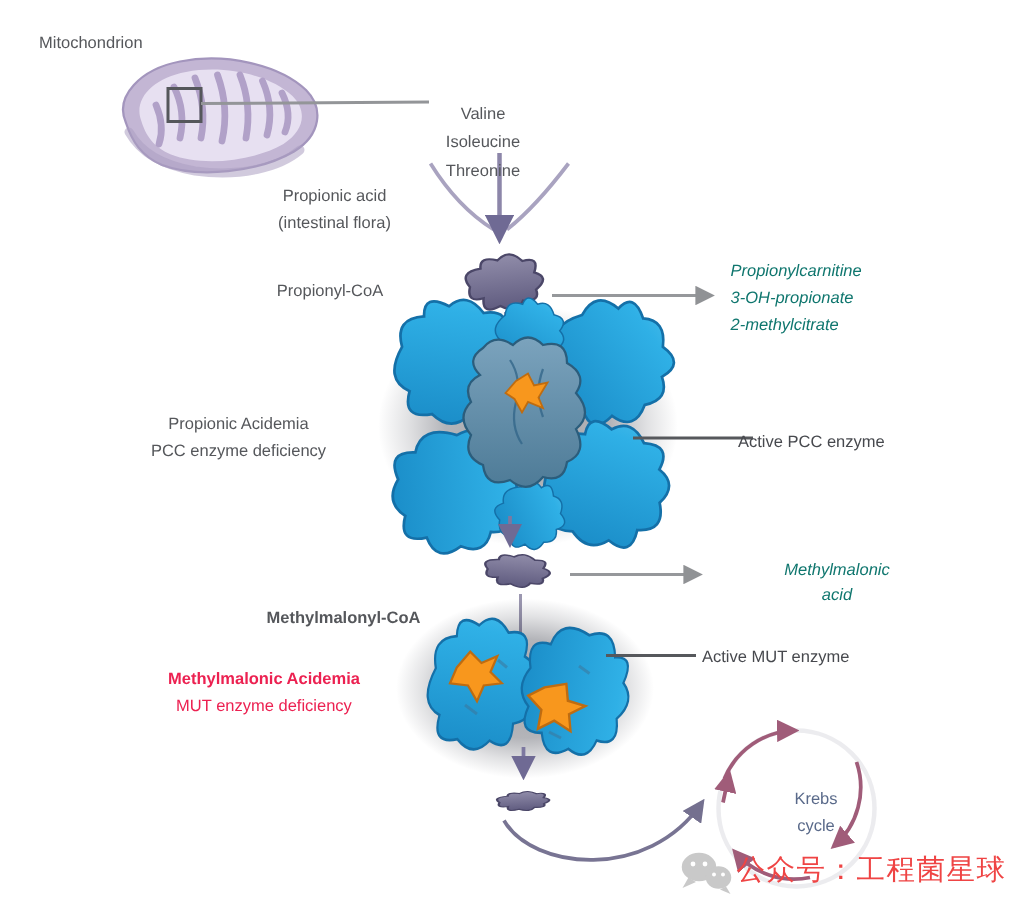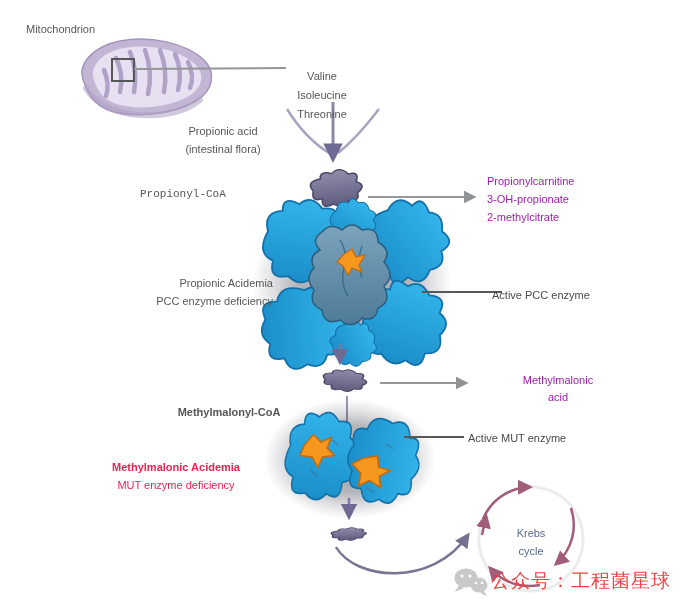--- a/index.html
+++ b/index.html
@@ -3,39 +3,39 @@
 <meta charset="utf-8">
 <style>
   html,body{margin:0;padding:0;background:#fff;}
   #canvas{
     position:relative;width:681px;height:610px;background:#ffffff;overflow:hidden;
     font-family:"Liberation Sans",sans-serif;
   }
   #art{position:absolute;left:0;top:0;}
   .lbl{position:absolute;font-size:11px;line-height:18px;color:#55575b;white-space:nowrap;}
   .center{text-align:center;}
-  .right{text-align:left;font-family:Liberation Mono, monospace;}
-  .graytxt{color:#a21caf;}
+  .right{text-align:center;}
+  .graytxt{color:#0f766e;font-style:italic;}
   .boldlbl{font-weight:400;color:#47494e;}
   .redtxt{color:#ec2151;}
   .bold{font-weight:700;}
   .stack{line-height:19px;}
   #amino-stack{left:252px;top:49px;width:140px;margin-top:18px;}
   #mito-label{left:26px;top:20px;}
   #propionic-label{left:148px;top:122px;width:150px;}
   #oddchain-label{left:389px;top:111px;}
   #propionylcoa-label{left:140px;top:185px;width:160px;}
   #byproducts1{left:487px;top:172px;line-height:18px;}
-  #disease1{left:45px;top:274px;width:228px;text-align:right;}
+  #disease1{left:45px;top:274px;width:228px;}
   #active-pcc{left:492px;top:286px;}
   #mmcoa-label{left:148px;top:403px;width:162px;font-weight:bold;}
   #mmacid-label{left:497px;top:372px;width:122px;line-height:17px;}
   #active-mut{left:468px;top:429px;}
-  #disease2{left:45px;top:444px;width:262px;margin-top:14px;}
-  #krebs-label{left:497px;top:524px;width:68px;color:#5a6a8a;}
+  #disease2{left:45px;top:444px;width:262px;}
+  #krebs-label{left:510px;top:524px;width:68px;color:#5a6a8a;}
   #watermark-text{left:491px;top:572px;font-size:19px;color:#ef4444;letter-spacing:1px;}
 </style>
 </head>
 <body>
 
 <div id="canvas">
 
   <svg id="art" width="681" height="610" viewBox="0 0 681 610">
     <defs>
       <linearGradient id="cyanG" x1="0" y1="-1" x2="0" y2="1" gradientUnits="objectBoundingBox">

